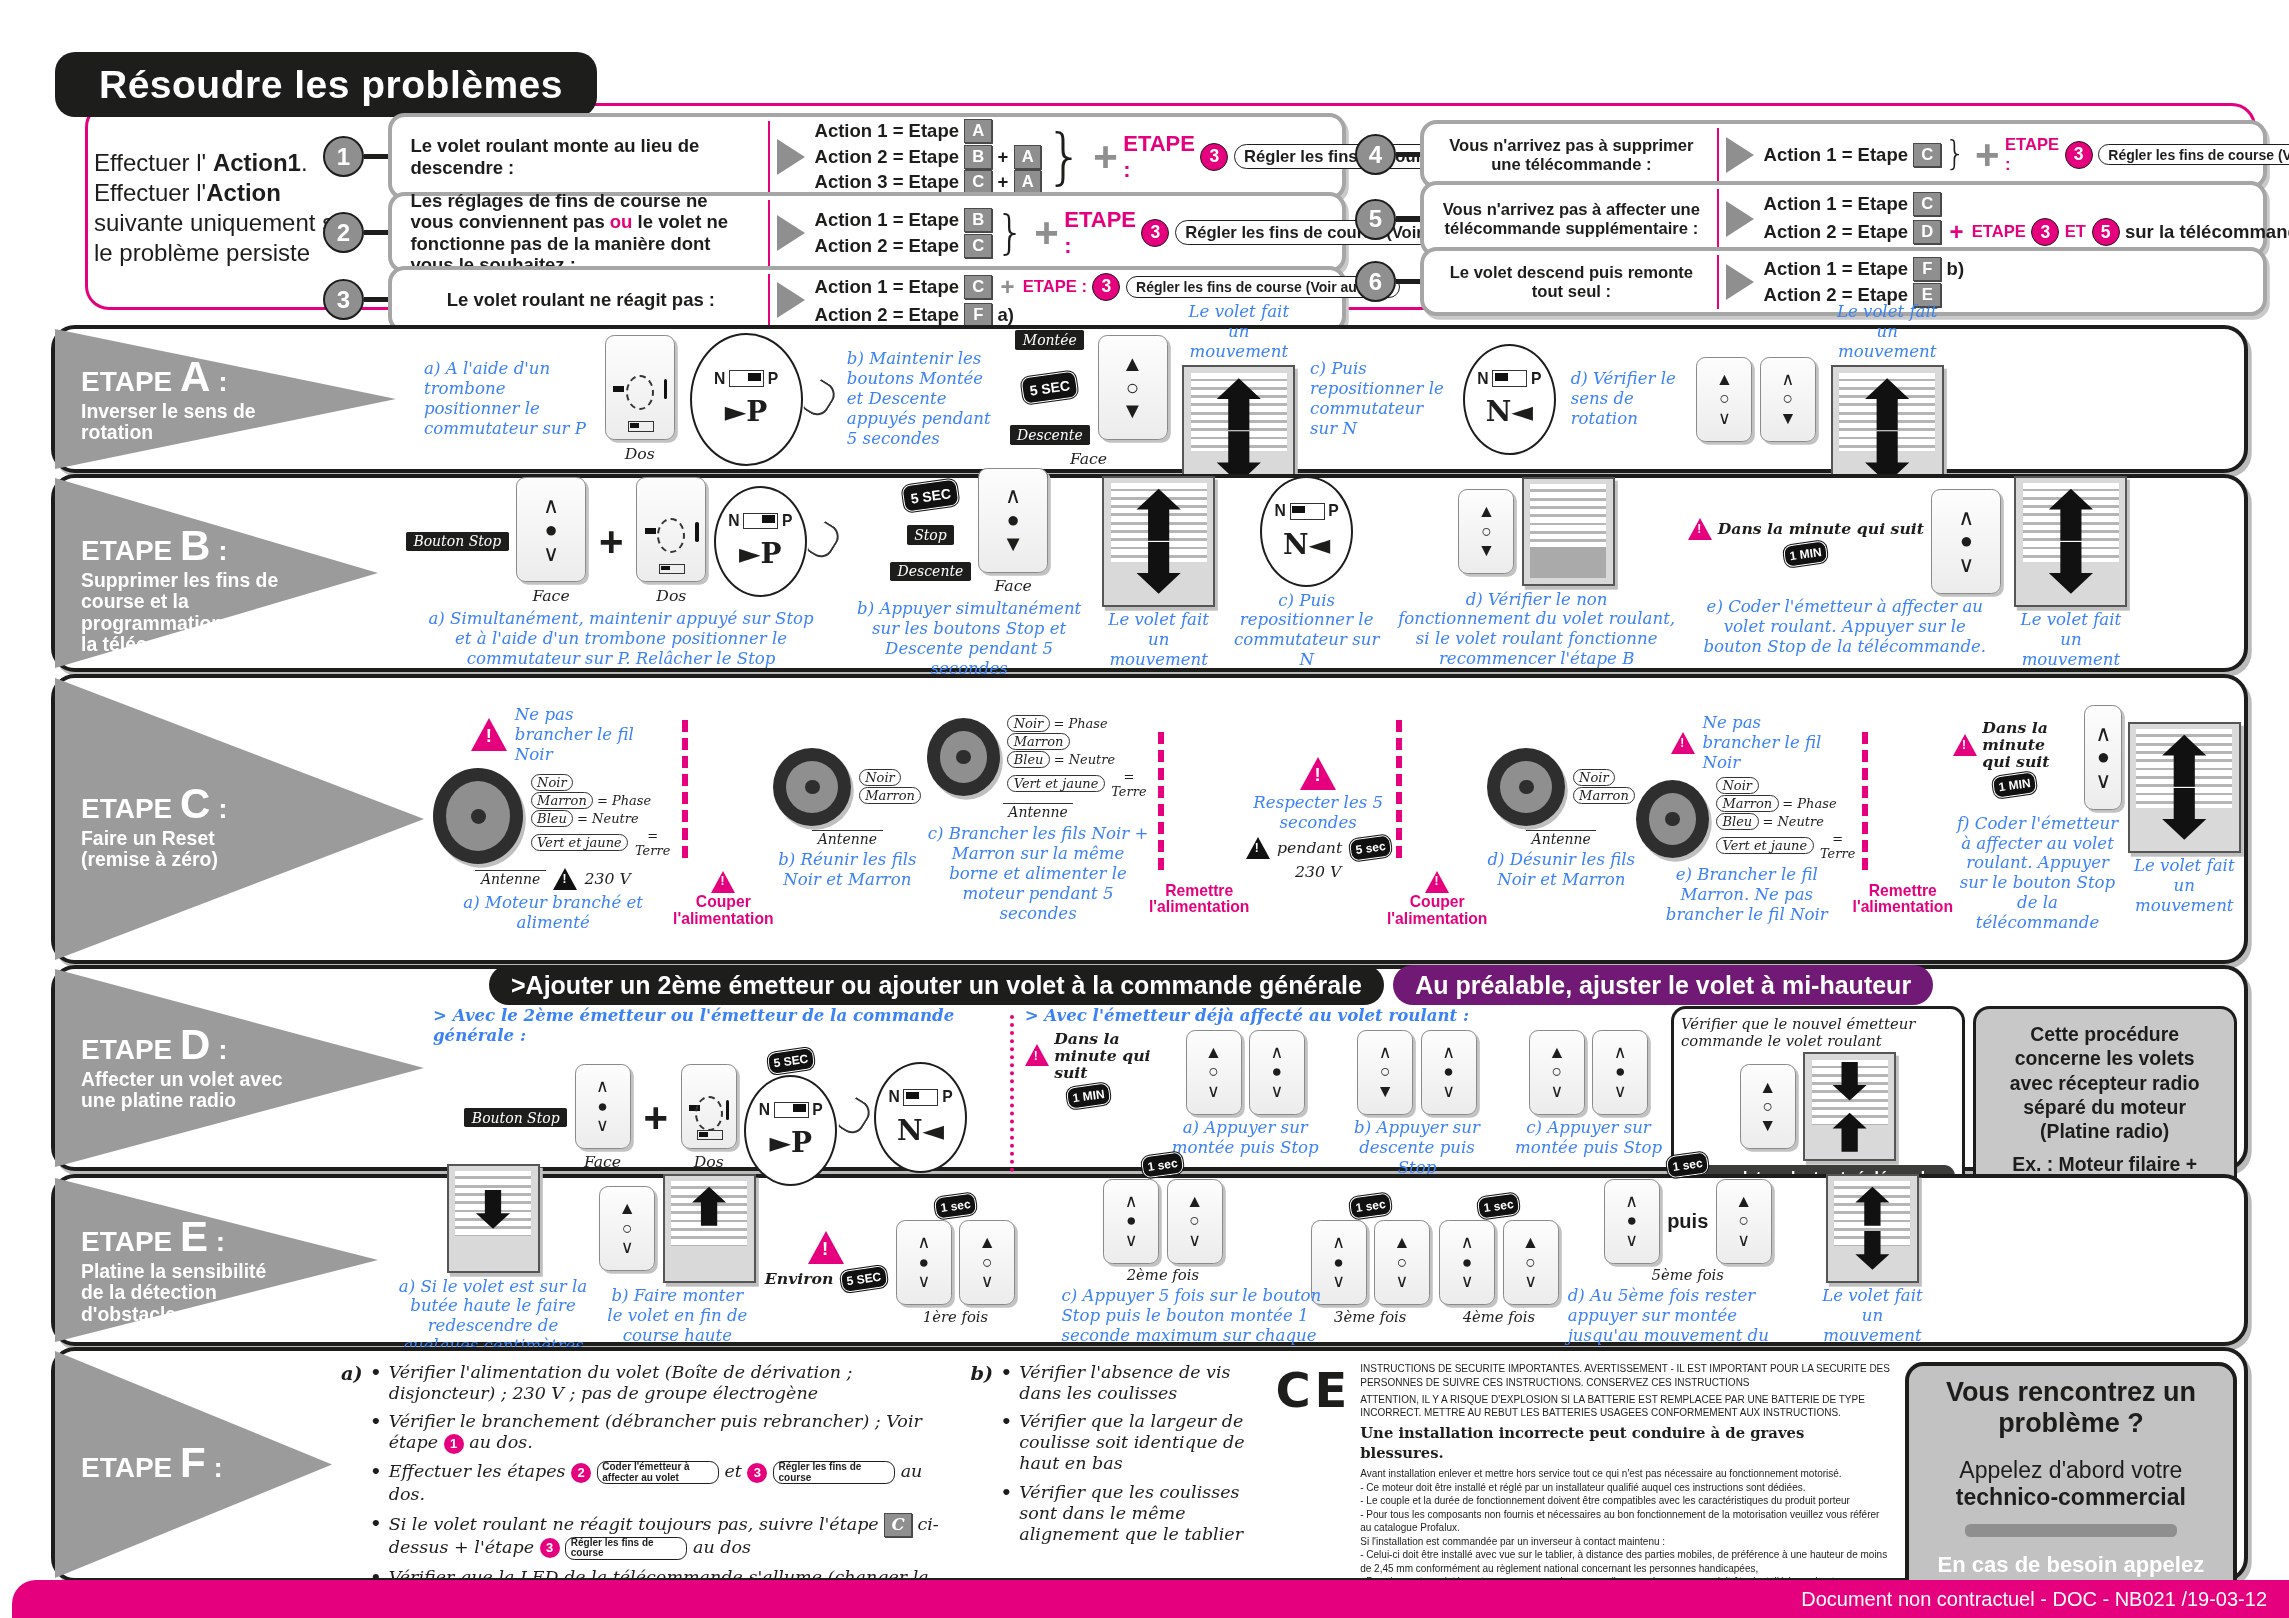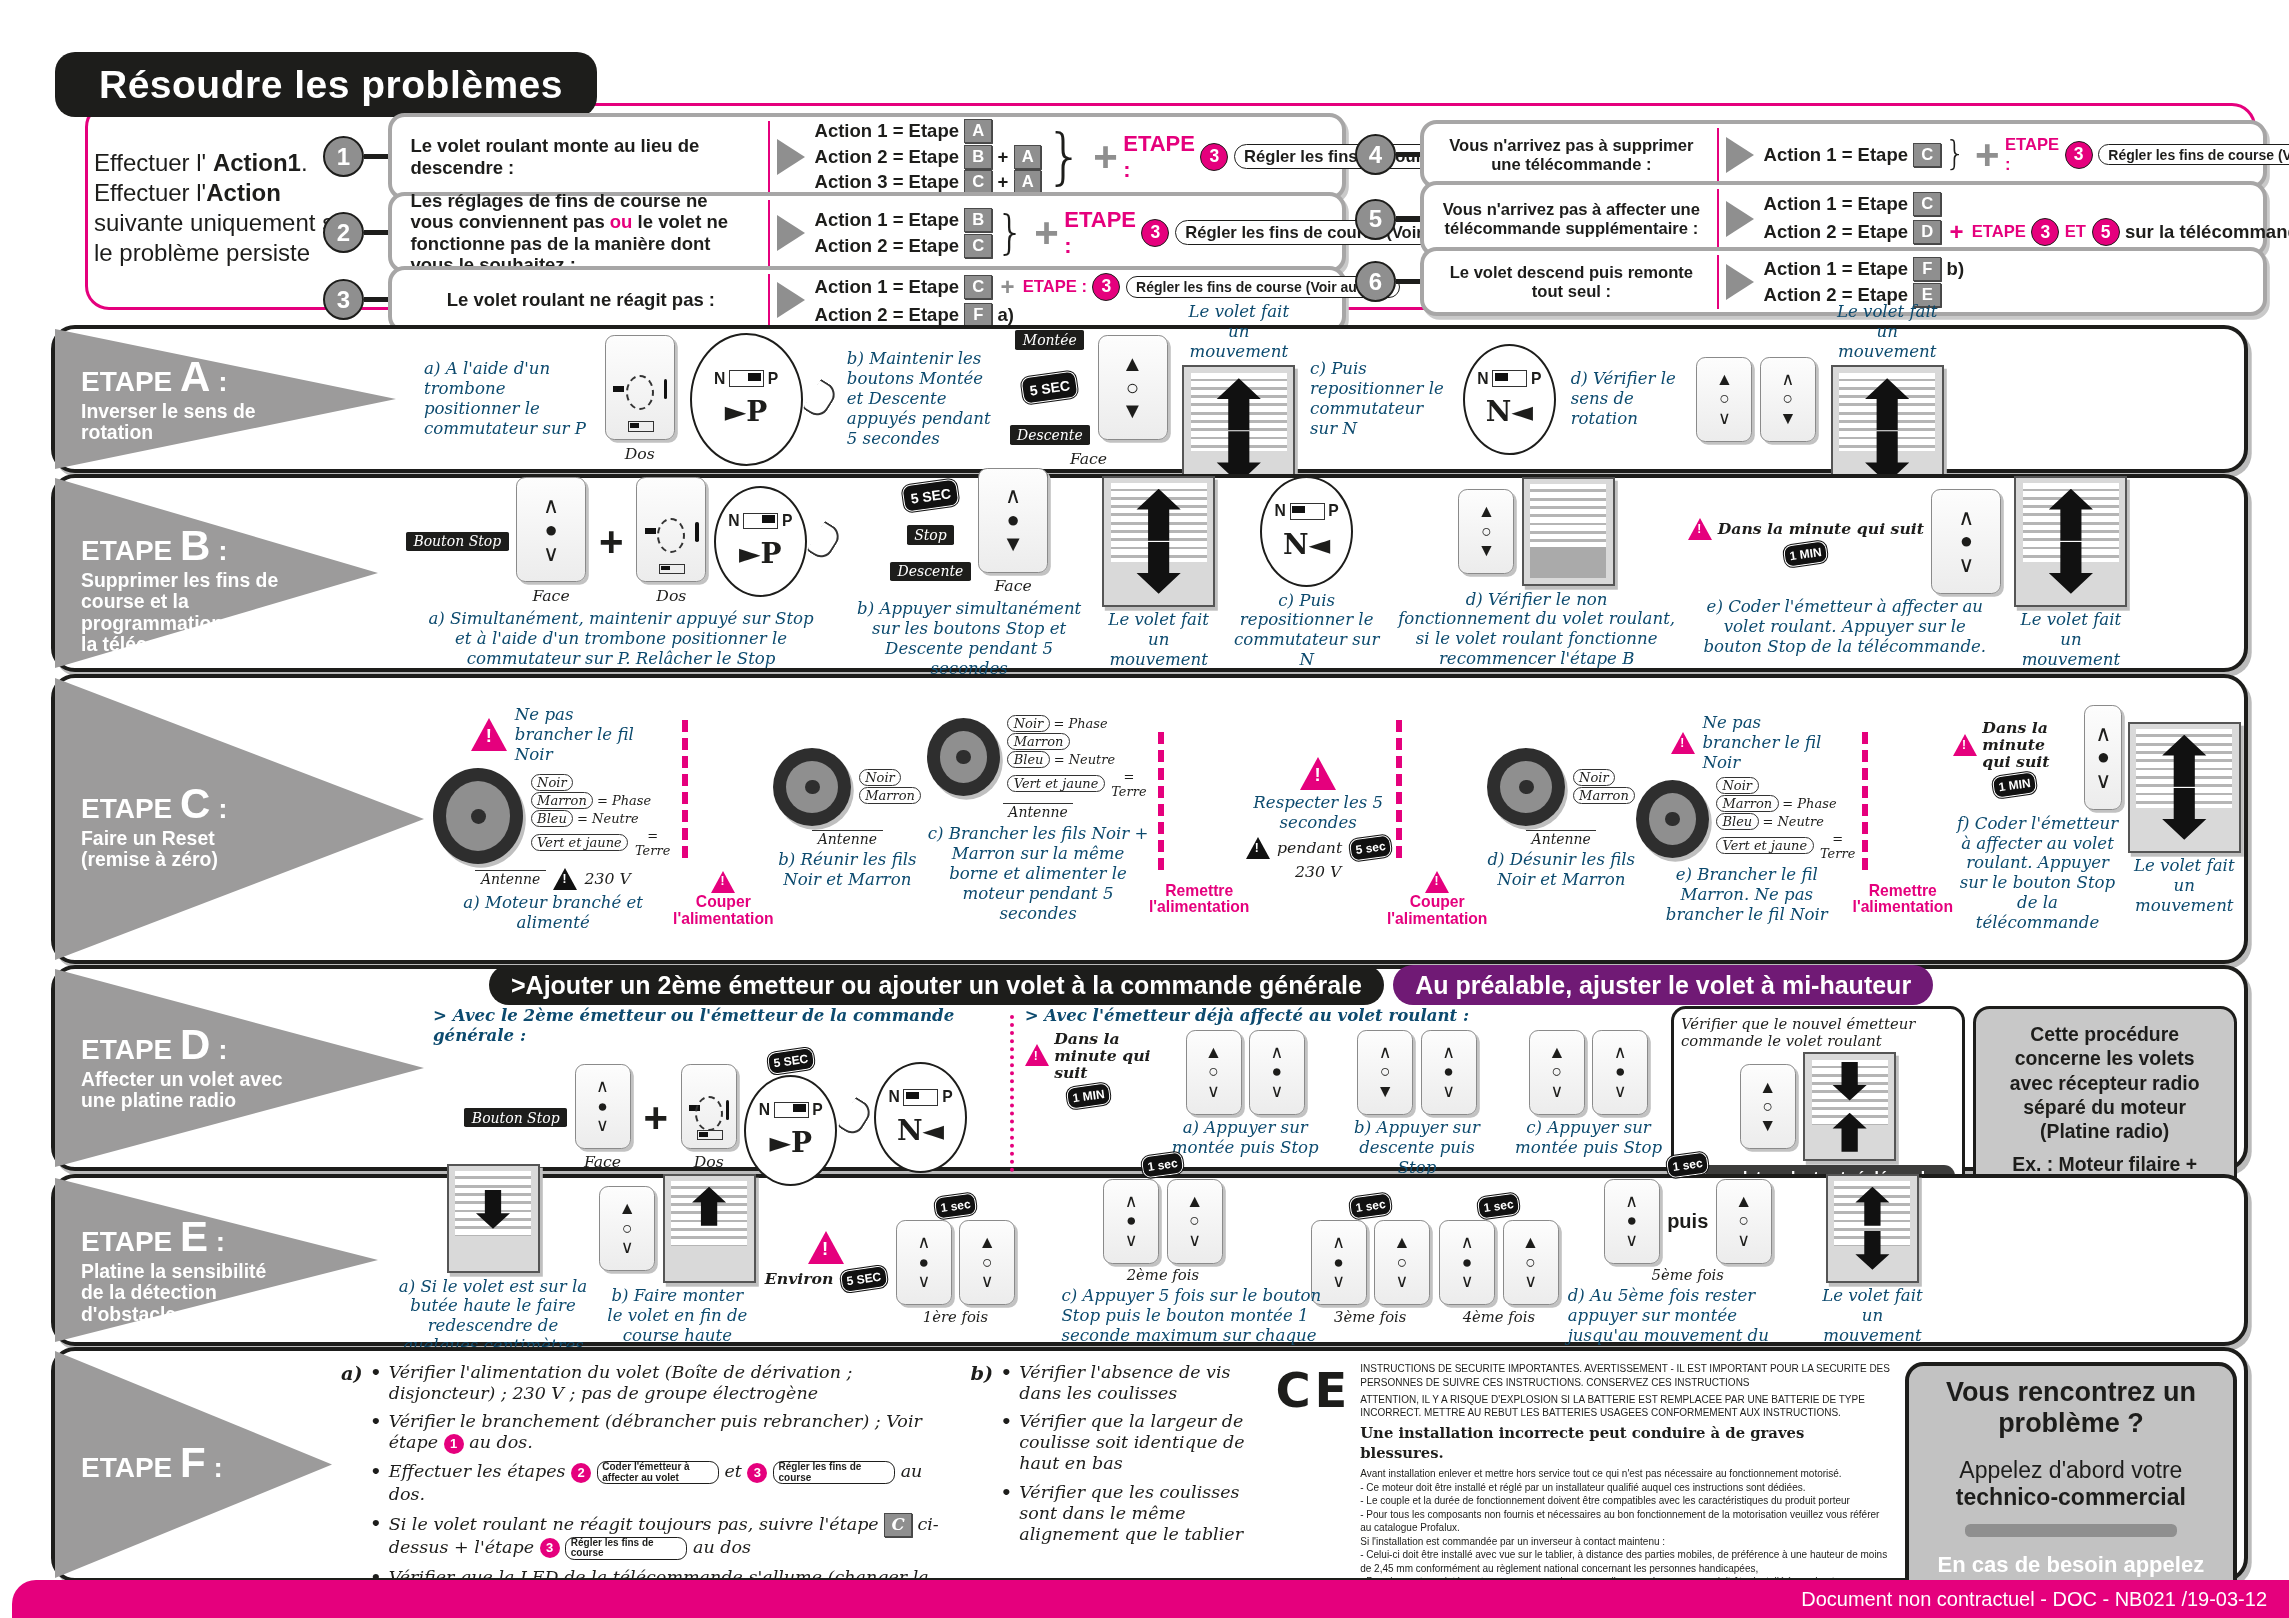--- a/index.html
+++ b/index.html
@@ -36,21 +36,21 @@
   
   .band{position:absolute;left:51px;width:2189px;border:4.6px solid #1d1d1b;border-radius:24px;background:#fff;box-shadow:3.7px 4.6px 0 #bbb;}
   .btri{position:absolute;left:0;top:0;bottom:0;background:#9c9b9b;clip-path:polygon(0 0,100% 50%,0 100%);}
   .blabel{position:absolute;left:26px;color:#fff;z-index:2;}
   .bl1{font-size:28px;font-weight:bold;}
   .bletter{font-size:42px;}
   .bl2{font-size:19.4px;font-weight:bold;line-height:1.1;max-width:203px;}
   .bcontent{position:absolute;top:0;bottom:0;right:7.4px;display:flex;align-items:center;}
   .grp{display:flex;flex-direction:column;align-items:center;gap:3.7px;text-align:center;}
   .row{display:flex;align-items:center;gap:7.4px;}
-  .cap{font-family:"DejaVu Serif",serif;font-style:italic;font-size:16.6px;line-height:1.2;color:#0c4a6e;}
+  .cap{font-family:"DejaVu Serif",serif;font-style:italic;font-size:16.6px;line-height:1.2;color:#3b82f6;}
   .cap.l{text-align:left;}
   .under{font-family:"DejaVu Serif",serif;font-style:italic;font-size:15.7px;}
   
   .rm{width:68px;height:103px;background:linear-gradient(#fdfdfd,#ececec);border:1.8px solid #8a8a8a;border-radius:9.2px;
     box-shadow:2.8px 2.8px 0 #c2c2c2;display:flex;flex-direction:column;align-items:center;justify-content:center;gap:1.8px;font-size:22px;line-height:1;}
   .rm.sm{width:54px;height:83px;font-size:17.5px;}
   .rm span{display:block;}
   .rmback{width:68px;height:103px;background:linear-gradient(#fdfdfd,#ececec);border:1.8px solid #8a8a8a;border-radius:9.2px;
     box-shadow:2.8px 2.8px 0 #c2c2c2;position:relative;}
   .rmback .ring{position:absolute;left:50%;top:38%;width:24px;height:31px;margin-left:-14px;border:2.8px dashed #333;border-radius:50%;}

